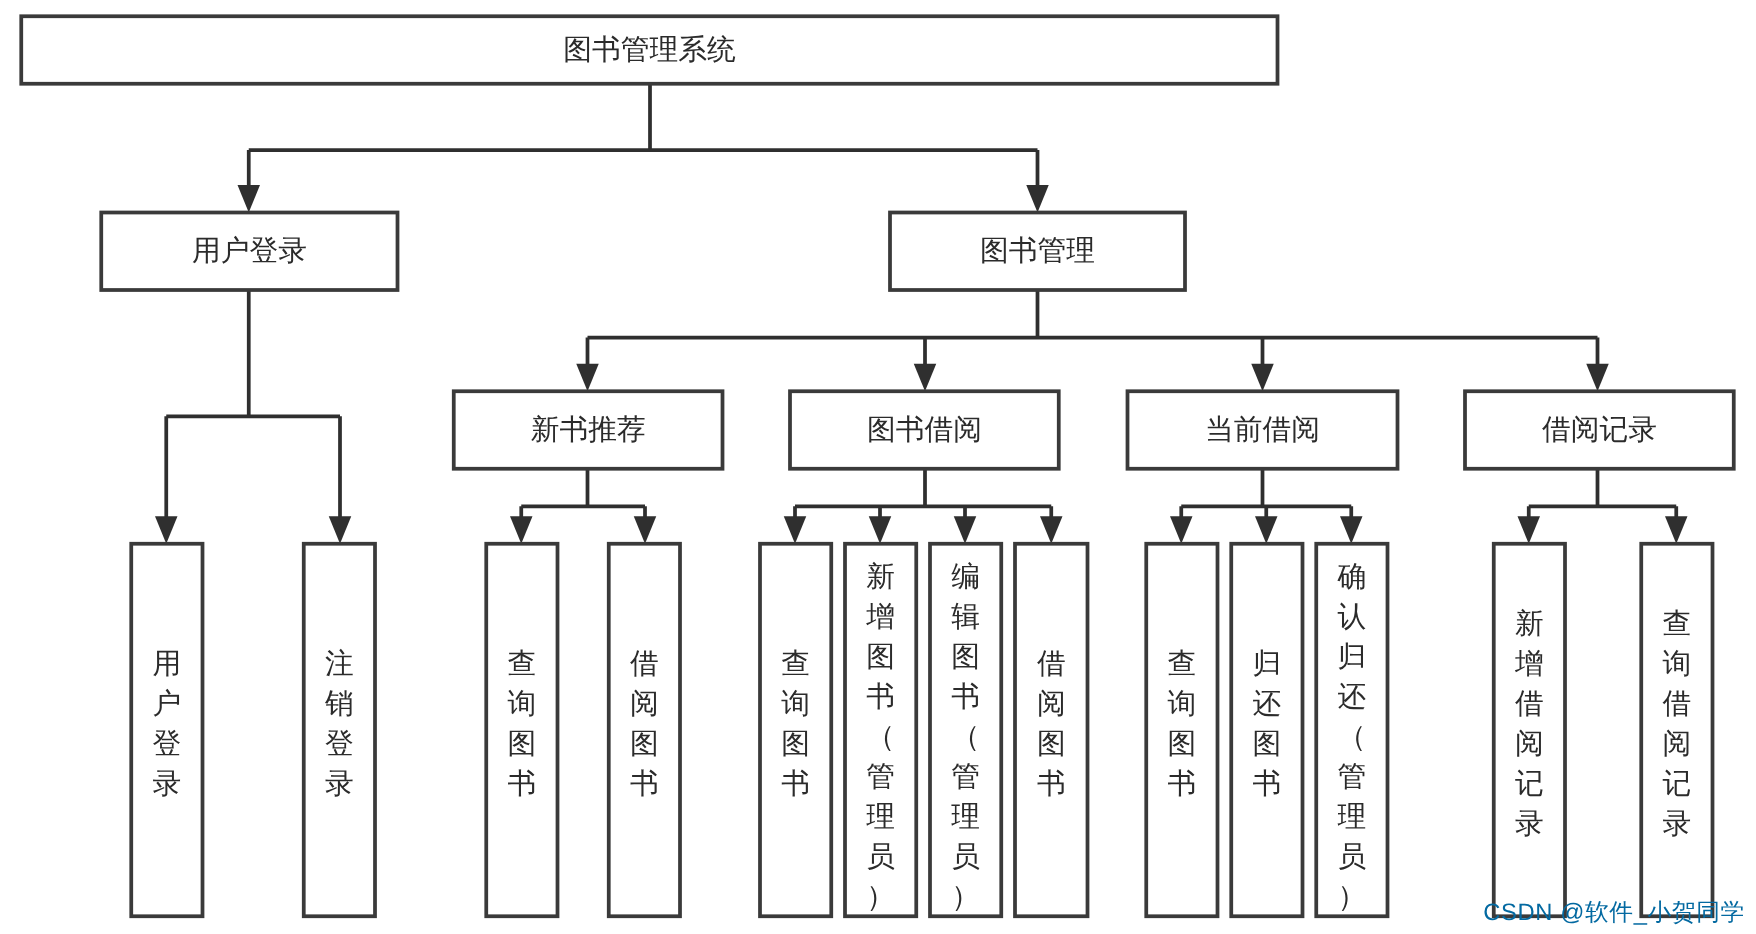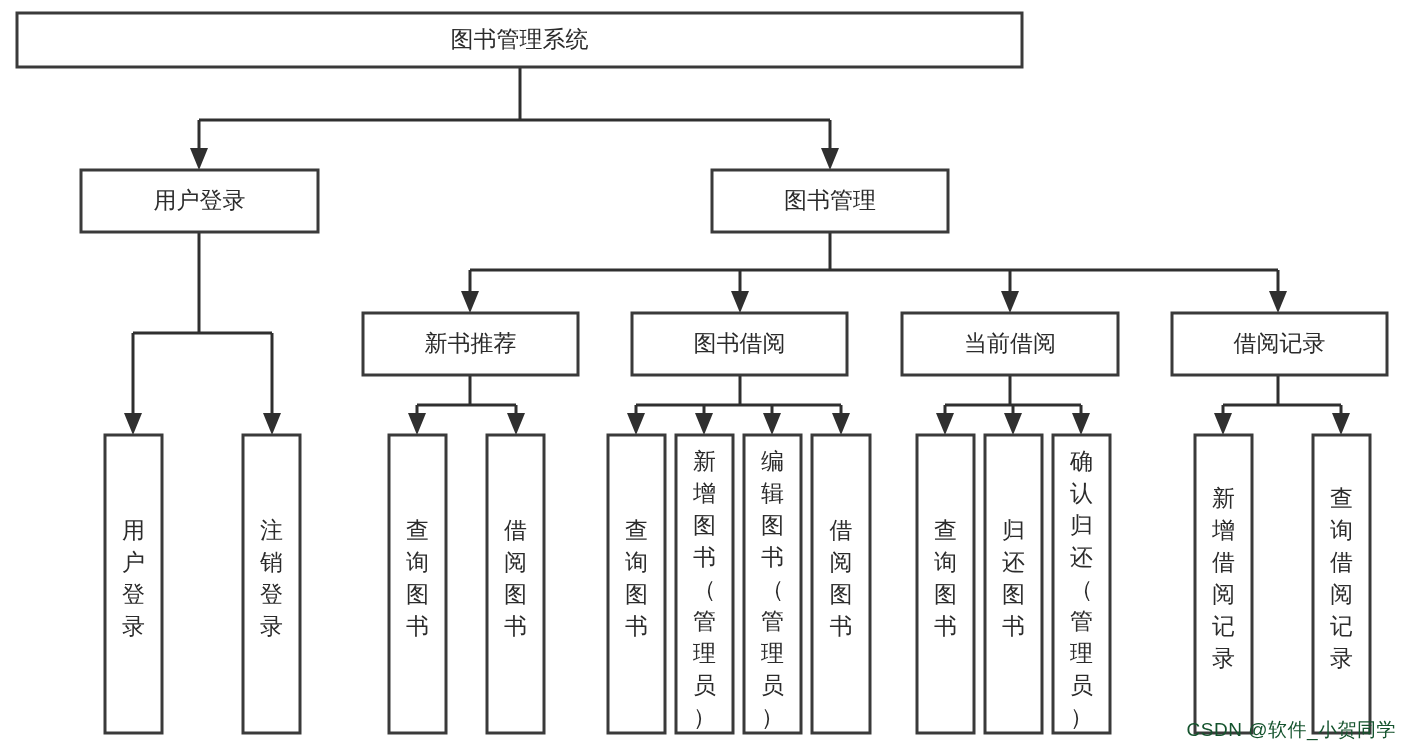--- a/index.html
+++ b/index.html
@@ -52,21 +52,21 @@
   .node-label-vertical {
     fill: #2b2b2b;
     font-family: "Liberation Sans", "DejaVu Sans", sans-serif;
     font-size: 23px;
     text-anchor: middle;
   }
   .watermark-text {
     position: absolute;
     right: 9px;
     bottom: 4px;
-    color: #14532d;
+    color: #0369a1;
     font-size: 19px;
     font-family: "Liberation Sans", "DejaVu Sans", sans-serif;
     letter-spacing: 0.5px;
     white-space: nowrap;
     user-select: none;
   }
 </style>
 </head>
 <body>
 

